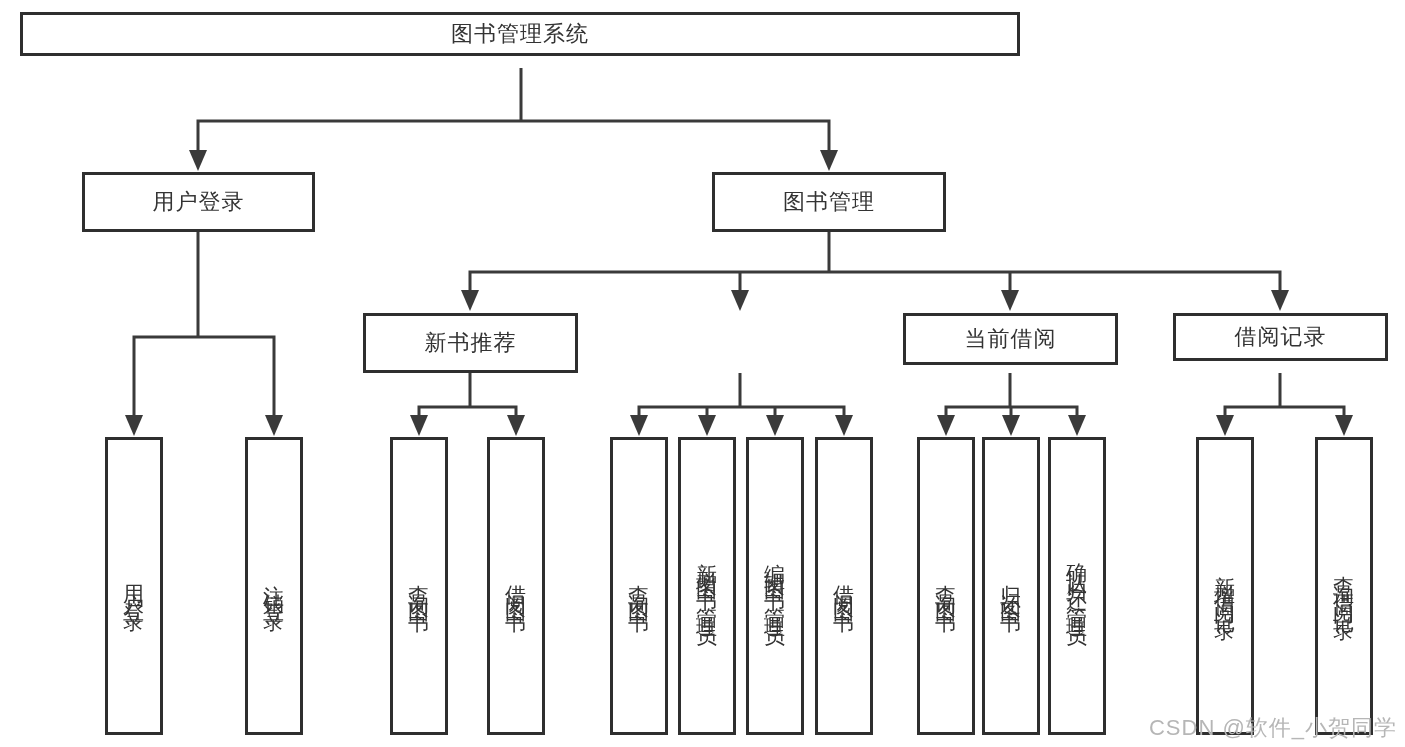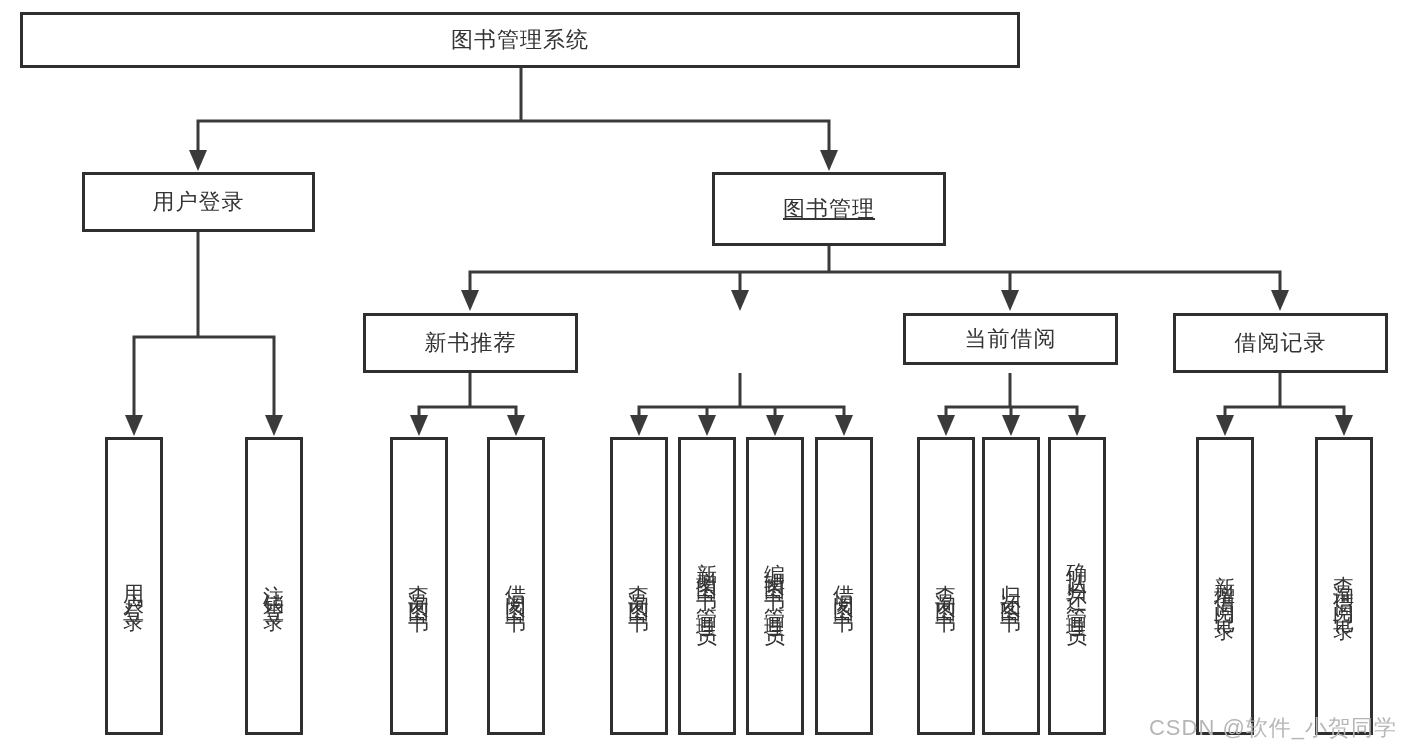--- a/index.html
+++ b/index.html
@@ -94,38 +94,38 @@
       <polygon points="1002,415 1020,415 1011,436"></polygon>
       <polygon points="1068,415 1086,415 1077,436"></polygon>
     </g>
     <g>
       <path d="M1280 373 V407 M1225 416 V407 H1344 V416"></path>
       <polygon points="1216,415 1234,415 1225,436"></polygon>
       <polygon points="1335,415 1353,415 1344,436"></polygon>
     </g>
   </svg>
 
-  <div class="hbox" style="left:20px; top:12px; width:1000px; height:56px;">
+  <div class="hbox" style="left:20px; top:12px; width:1000px; height:44px;">
     <span>图书管理系统</span>
   </div>
 
   <div class="hbox" style="left:82px; top:172px; width:233px; height:60px;">
     <span>用户登录</span>
   </div>
-  <div class="hbox" style="left:712px; top:172px; width:234px; height:74px;text-decoration:underline;">
+  <div class="hbox" style="left:712px; top:172px; width:234px; height:60px;">
     <span>图书管理</span>
   </div>
 
   <div class="hbox" style="left:363px; top:313px; width:215px; height:60px;">
     <span>新书推荐</span>
   </div>
   <div class="hbox" style="left:903px; top:313px; width:215px; height:52px;">
     <span>当前借阅</span>
   </div>
-  <div class="hbox" style="left:1173px; top:313px; width:215px; height:60px;">
+  <div class="hbox" style="left:1173px; top:313px; width:215px; height:48px;">
     <span>借阅记录</span>
   </div>
 
   <div class="vbox" style="left:105px;">
     <span class="vtext">用户登录</span>
   </div>
   <div class="vbox" style="left:245px;">
     <span class="vtext">注销登录</span>
   </div>
 

